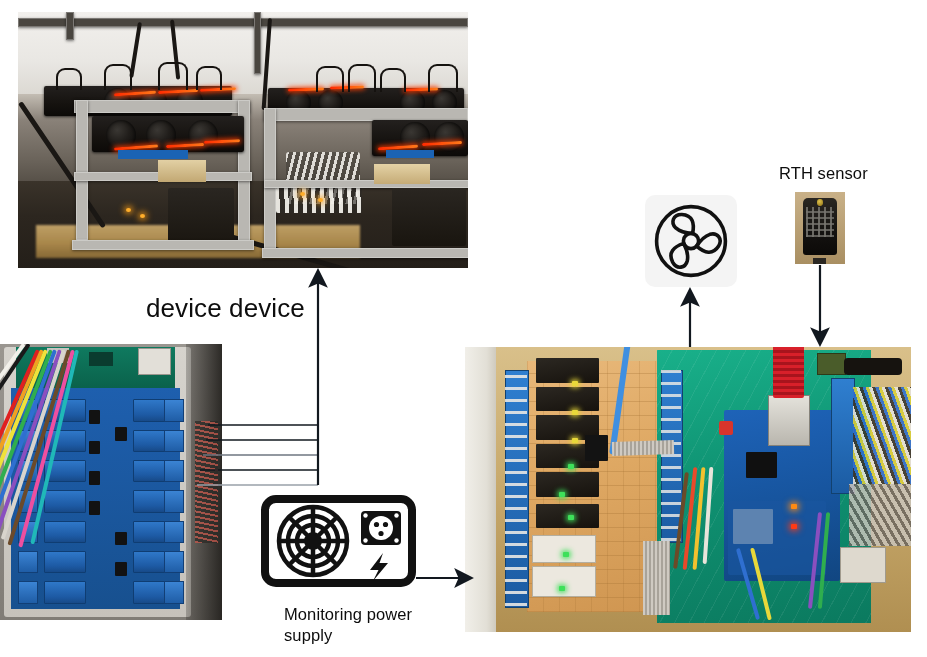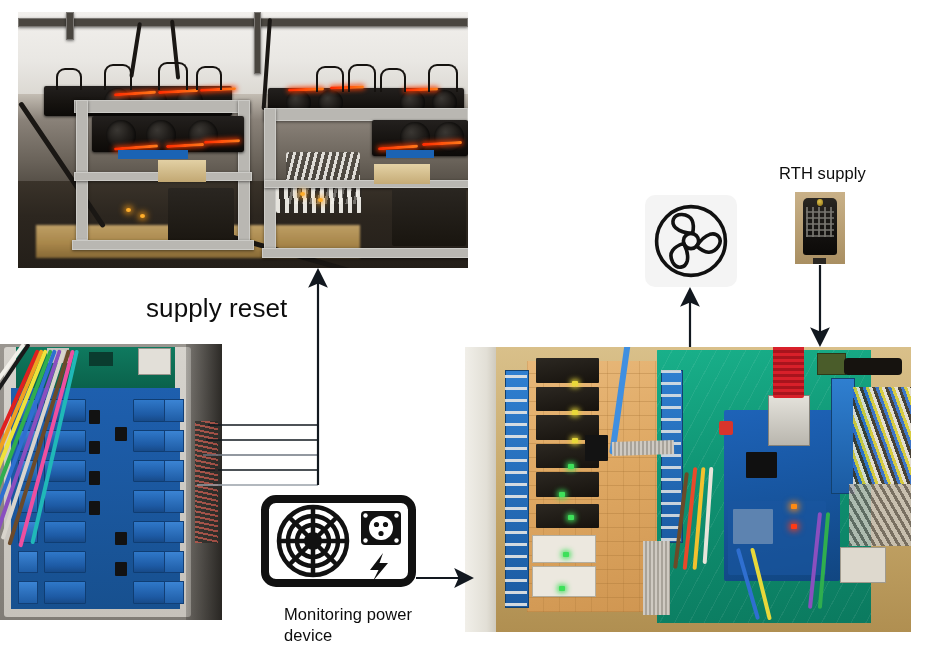--- a/index.html
+++ b/index.html
@@ -519,21 +519,21 @@
 
     <g>
       <line x1="820" y1="265" x2="820" y2="343" stroke="#12181f" stroke-width="2.2" marker-end="url(#arrow)"></line>
     </g>
 
     <g>
       <line x1="416" y1="578" x2="470" y2="578" stroke="#12181f" stroke-width="2.2" marker-end="url(#arrow)"></line>
     </g>
   </svg>
 
-  <div class="label label-lg" style="left:146px; top:292px;">supply reset</div>
-
-
-  <div class="label label-md" style="left:779px; top:163px; width:120px;">RTH supply</div>
+  <div class="label label-lg" style="left:146px; top:292px;">device device</div>
+
+
+  <div class="label label-md" style="left:779px; top:163px; width:120px;">RTH sensor</div>
 
   <div class="label label-md" style="left:284px; top:604px; width:170px;">Monitoring power
-device</div>
+supply</div>
 
 </div>
 
 </body></html>

